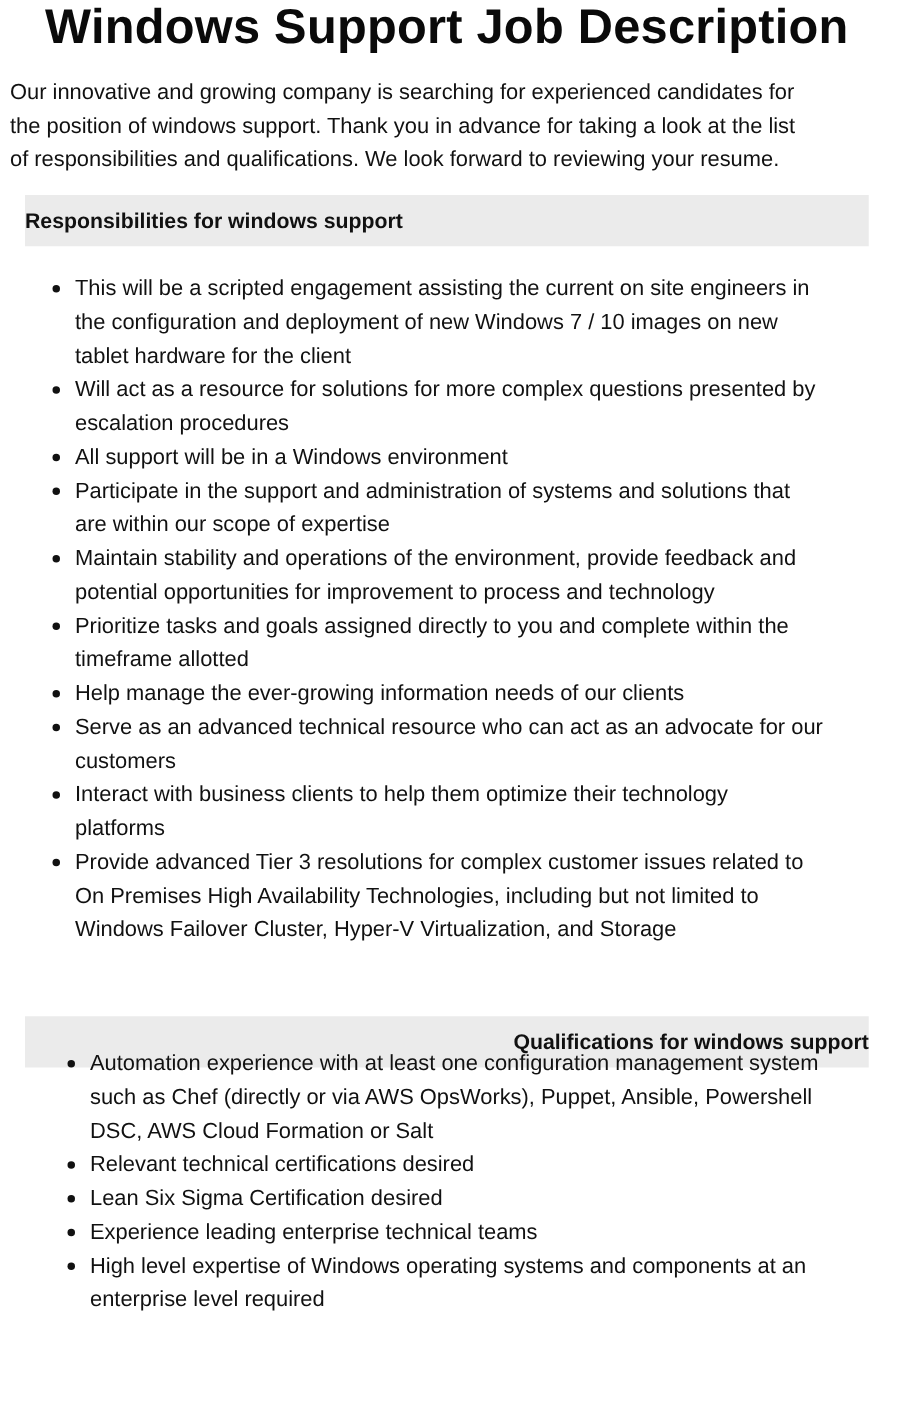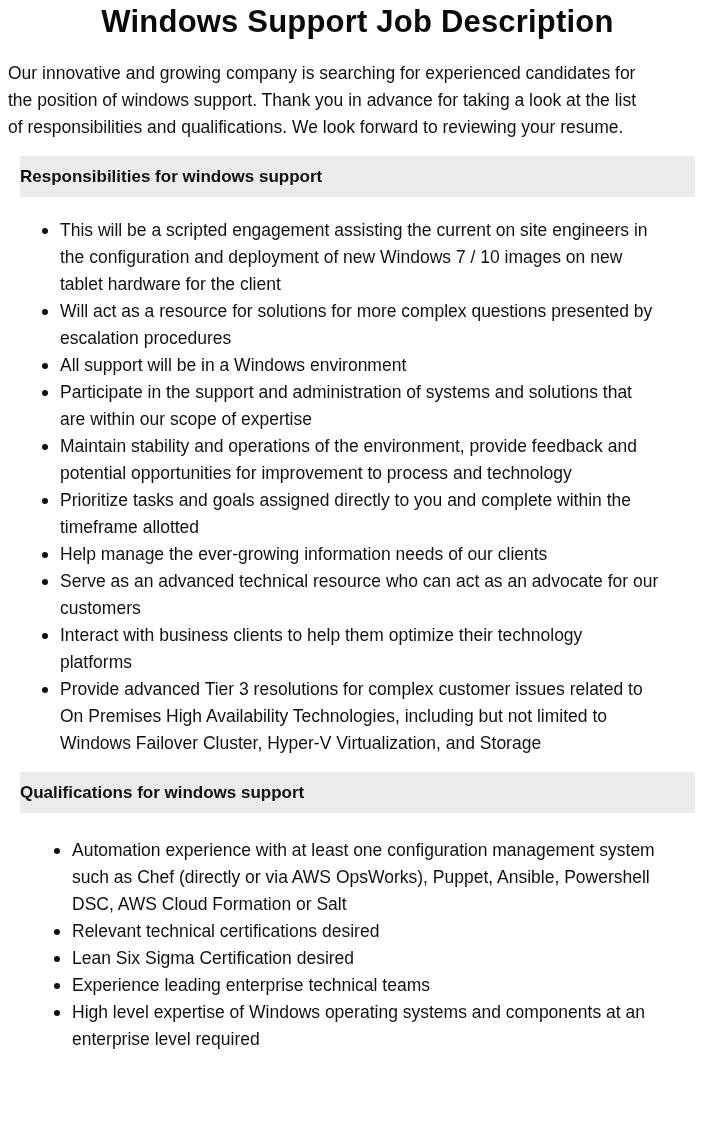--- a/index.html
+++ b/index.html
@@ -14,21 +14,21 @@
     overflow: hidden;
     font-family: "Liberation Sans", sans-serif;
     color: #111111;
   }
   .page-title {
     position: absolute;
     left: 0;
     top: 2px;
     width: 715px;
     text-align: center;
-    font-size: 31px;
+    font-size: 39px;
     font-weight: bold;
     line-height: 40px;
     margin: 0;
     color: #0a0a0a;
     letter-spacing: 0.2px;
   }
   .intro {
     position: absolute;
     left: 8px;
     top: 60px;
@@ -133,21 +133,21 @@
     <span class="line">platforms</span>
   </li>
   <li class="list-item">
     <span class="bullet"></span>
     <span class="line">Provide advanced Tier 3 resolutions for complex customer issues related to</span>
     <span class="line">On Premises High Availability Technologies, including but not limited to</span>
     <span class="line">Windows Failover Cluster, Hyper-V Virtualization, and Storage</span>
   </li>
 </ul>
 
-<div class="section-header" style="top:772px;">Qualifications for windows support</div>
+<div class="section-header" style="top:813px;text-align:right;">Qualifications for windows support</div>
 
 <ul class="list" style="top:837px;margin-left:12px;">
   <li class="list-item">
     <span class="bullet"></span>
     <span class="line">Automation experience with at least one configuration management system</span>
     <span class="line">such as Chef (directly or via AWS OpsWorks), Puppet, Ansible, Powershell</span>
     <span class="line">DSC, AWS Cloud Formation or Salt</span>
   </li>
   <li class="list-item">
     <span class="bullet"></span>

